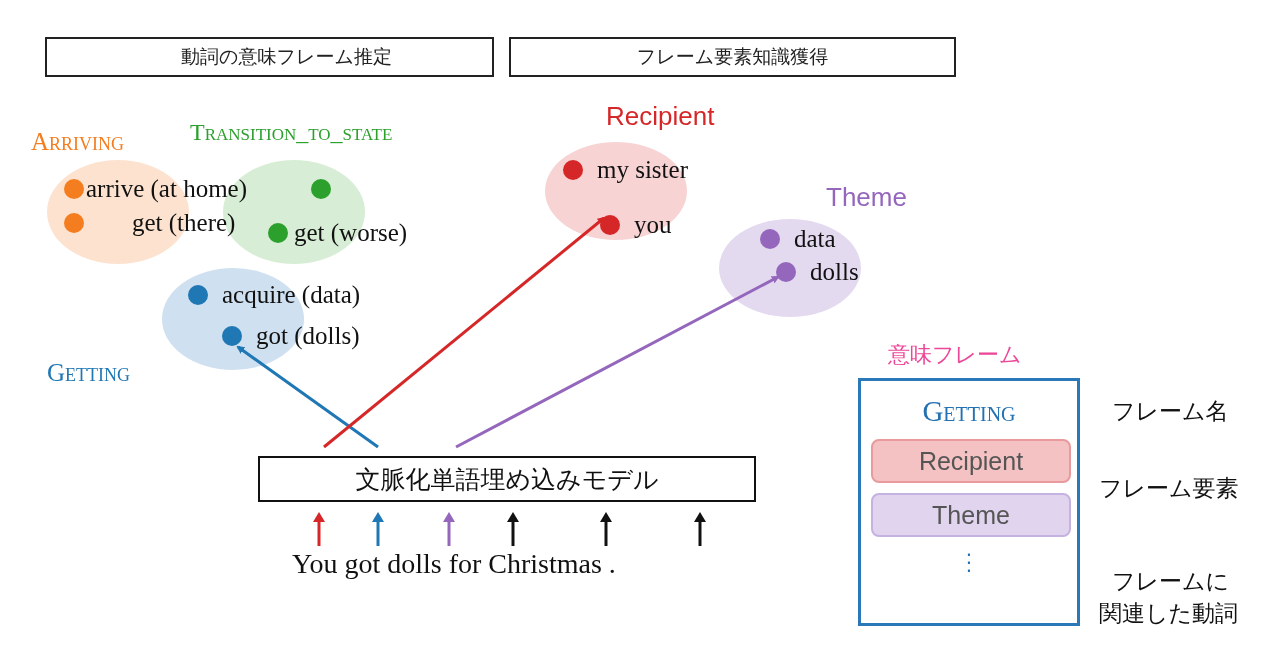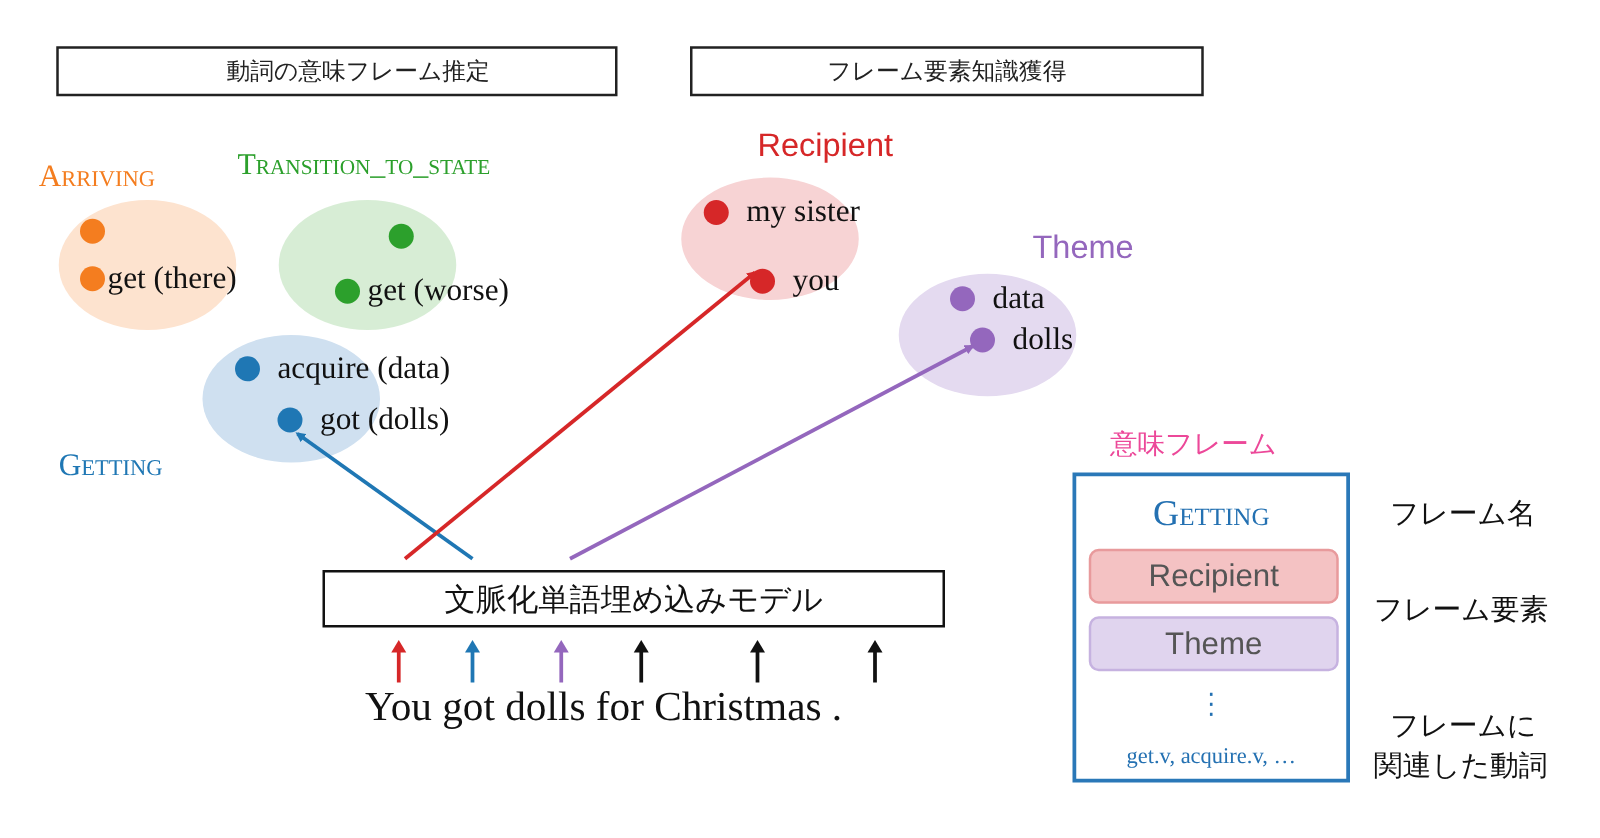--- a/index.html
+++ b/index.html
@@ -6,56 +6,57 @@
   body { width:1280px; height:670px; position:relative; overflow:hidden; font-family:"DejaVu Sans", sans-serif; }
   .hdr-box { position:absolute; border:2px solid #222; background:#fff; display:flex; align-items:center; justify-content:center; font-size:19px; color:#222; box-sizing:border-box; }
   .frame-label { position:absolute; font-family:"Liberation Serif", serif; font-variant:small-caps; font-size:25px; white-space:nowrap; }
   .role-label { position:absolute; font-family:"Liberation Sans", sans-serif; font-size:26px; white-space:nowrap; }
   .ellipse { position:absolute; border-radius:50%; }
   .item { position:absolute; display:flex; align-items:center; white-space:nowrap; font-family:"Liberation Serif", serif; font-size:25px; color:#111; }
   .dot { width:20px; height:20px; border-radius:50%; margin-right:6px; flex:none; }
   .dot.gap { margin-right:14px; }
   svg.lines { position:absolute; left:0; top:0; }
   .model-box { position:absolute; left:258px; top:456px; width:498px; height:46px; border:2.5px solid #111; box-sizing:border-box; display:flex; align-items:center; justify-content:center; font-size:25px; color:#111; }
-  .sentence { position:absolute; left:292px; top:548px; font-family:"Liberation Serif", serif; font-size:33px; color:#111; white-space:nowrap; }
+  .sentence { position:absolute; left:292px; top:548px; font-family:"Liberation Serif", serif; font-size:28px; color:#111; white-space:nowrap; }
   .legend-title { position:absolute; left:888px; top:340px; font-size:22px; color:#ec4899; }
   .legend-box { position:absolute; left:858px; top:378px; width:222px; height:248px; border:3px solid #2a78b8; box-sizing:border-box; }
   .legend-frame { position:absolute; left:0; right:0; top:14px; text-align:center; font-family:"Liberation Serif", serif; font-variant:small-caps; font-size:29px; color:#2471b2; }
   .fe-pill { position:absolute; left:10px; width:200px; height:44px; border-radius:8px; box-sizing:border-box; display:flex; align-items:center; justify-content:center; font-family:"Liberation Sans", sans-serif; font-size:25px; color:#555; }
   .vdots { position:absolute; left:0; right:0; top:170px; text-align:center; font-size:20px; line-height:8px; color:#2471b2; }
   .verbs { position:absolute; left:0; right:0; top:213px; text-align:center; font-family:"Liberation Serif", serif; font-size:18px; color:#2471b2; white-space:nowrap; }
   .side-label { position:absolute; font-size:23px; color:#111; white-space:nowrap; line-height:32px; }
 </style>
 </head>
 <body>
 
 <div class="hdr-box" style="left:45px; top:37px; width:449px; height:40px;padding-left:34px;">
   <span>動詞の意味フレーム推定</span>
 </div>
-<div class="hdr-box" style="left:552px; top:37px; width:411px; height:40px;">
+<div class="hdr-box" style="left:509px; top:37px; width:447px; height:40px;">
   <span>フレーム要素知識獲得</span>
 </div>
 
 <div class="ellipse" style="left:47px; top:160px; width:142px; height:104px; background:#fde3cf;"></div>
 <div class="ellipse" style="left:223px; top:160px; width:142px; height:104px; background:#d5ecd3; opacity:0.95;"></div>
 <div class="ellipse" style="left:162px; top:268px; width:142px; height:102px; background:#cfe0f0;"></div>
 <div class="ellipse" style="left:545px; top:142px; width:142px; height:98px; background:#f7d3d4;"></div>
 <div class="ellipse" style="left:719px; top:219px; width:142px; height:98px; background:#e4daf0;"></div>
 
 <div class="frame-label" style="left:31px; top:128px; color:#f47d1f;">Arriving</div>
 <div class="frame-label" style="left:190px; top:119px; color:#2ca02c; font-size:24px;">Transition_to_state</div>
 <div class="frame-label" style="left:47px; top:359px; color:#1f77b4;">Getting</div>
 
 <div class="role-label" style="left:606px; top:101px; color:#d62728;">Recipient</div>
 <div class="role-label" style="left:826px; top:182px; color:#9467bd;">Theme</div>
 
 <div class="item" style="left:64px; top:175px;">
   <span class="dot" style="background:#f47d1f; margin-right:2px;"></span>
+  <span>arrive (at home)</span>
 </div>
-<div class="item" style="left:64px; top:209px;">
+<div class="item" style="left:64px; top:209px;gap:46px;">
   <span class="dot" style="background:#f47d1f; margin-right:2px;"></span>
   <span>get (there)</span>
 </div>
 
 <div class="item" style="left:311px; top:179px;">
   <span class="dot" style="background:#2ca02c;"></span>
 </div>
 <div class="item" style="left:268px; top:219px;">
   <span class="dot" style="background:#2ca02c;"></span>
   <span>get (worse)</span>
@@ -130,19 +131,18 @@
 <div class="legend-title">意味フレーム</div>
 <div class="legend-box">
   <div class="legend-frame">Getting</div>
   <div class="fe-pill" style="top:58px; background:#f4c2c3; border:2px solid #e89a9c;">
     <span>Recipient</span>
   </div>
   <div class="fe-pill" style="top:112px; background:#e0d4ee; border:2px solid #c6b2e0;">
     <span>Theme</span>
   </div>
   <div class="vdots">·<br>·<br>·</div>
-  <div class="verbs">get.v, acquire.v, …</div>
 </div>
 
 <div class="side-label" style="left:1112px; top:395px;">フレーム名</div>
 <div class="side-label" style="left:1099px; top:472px;">フレーム要素</div>
 <div class="side-label" style="left:1112px; top:565px;">フレームに</div>
 <div class="side-label" style="left:1099px; top:597px;">関連した動詞</div>
 
 </body></html>

